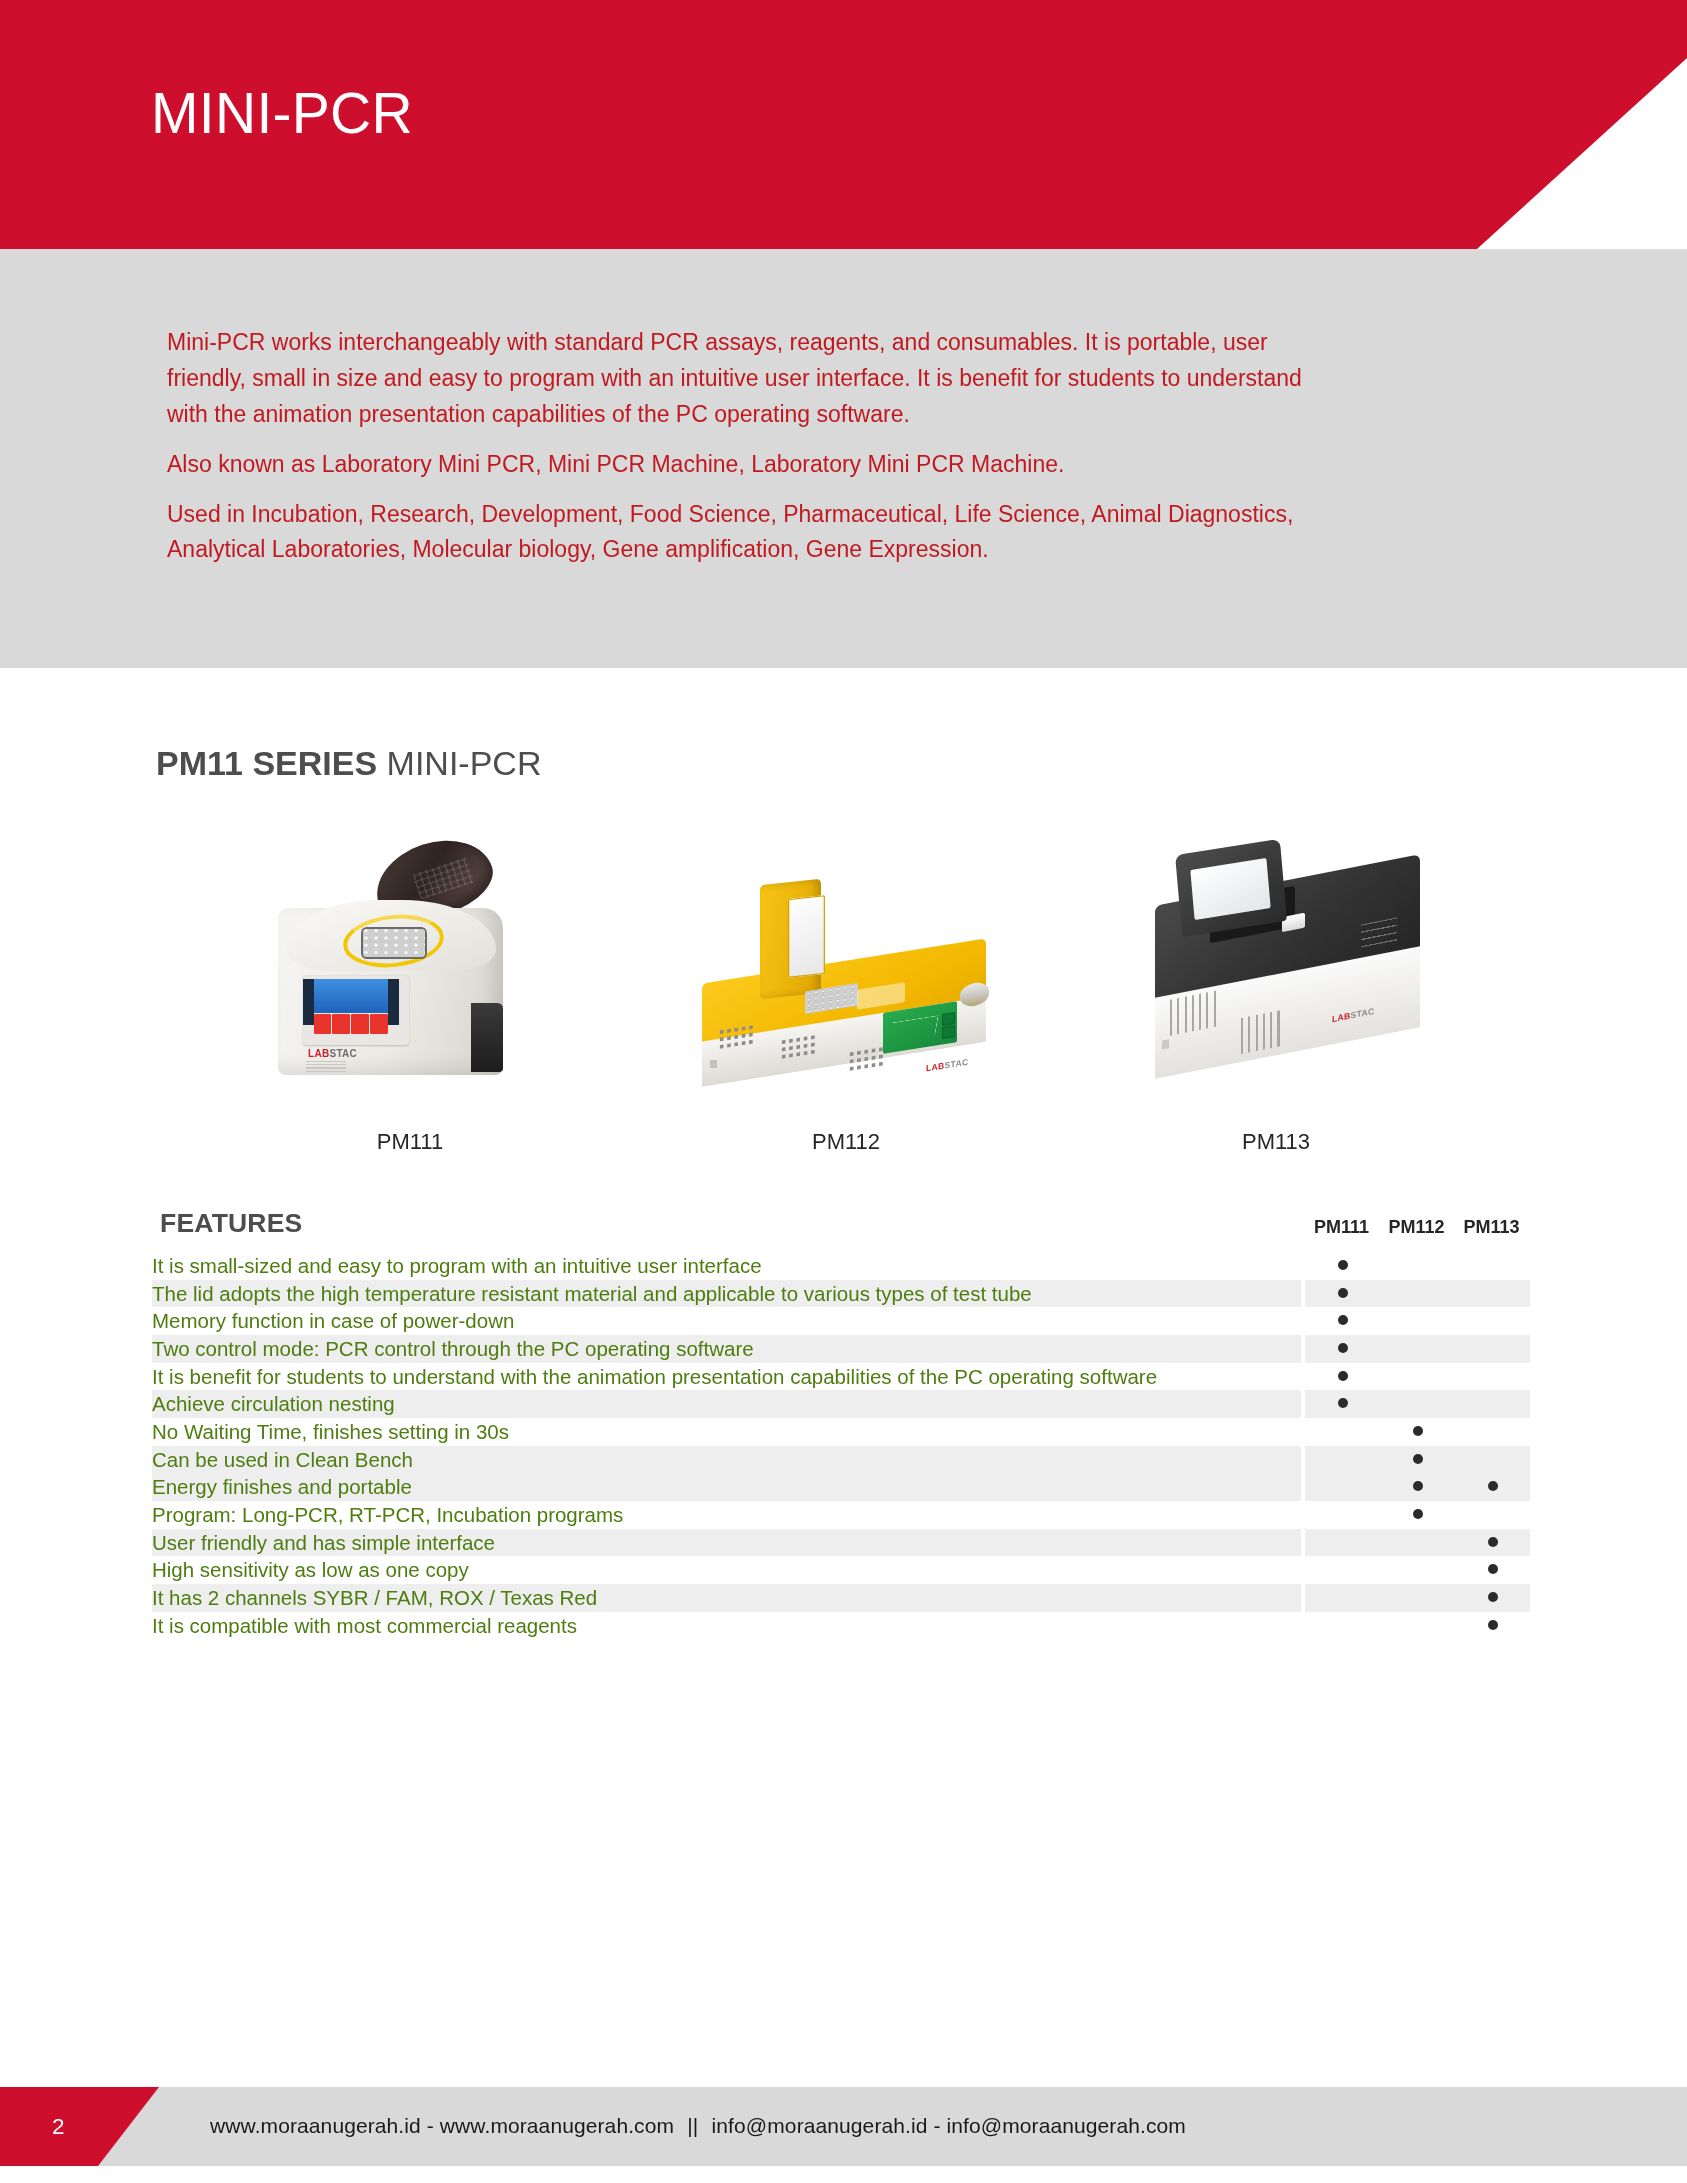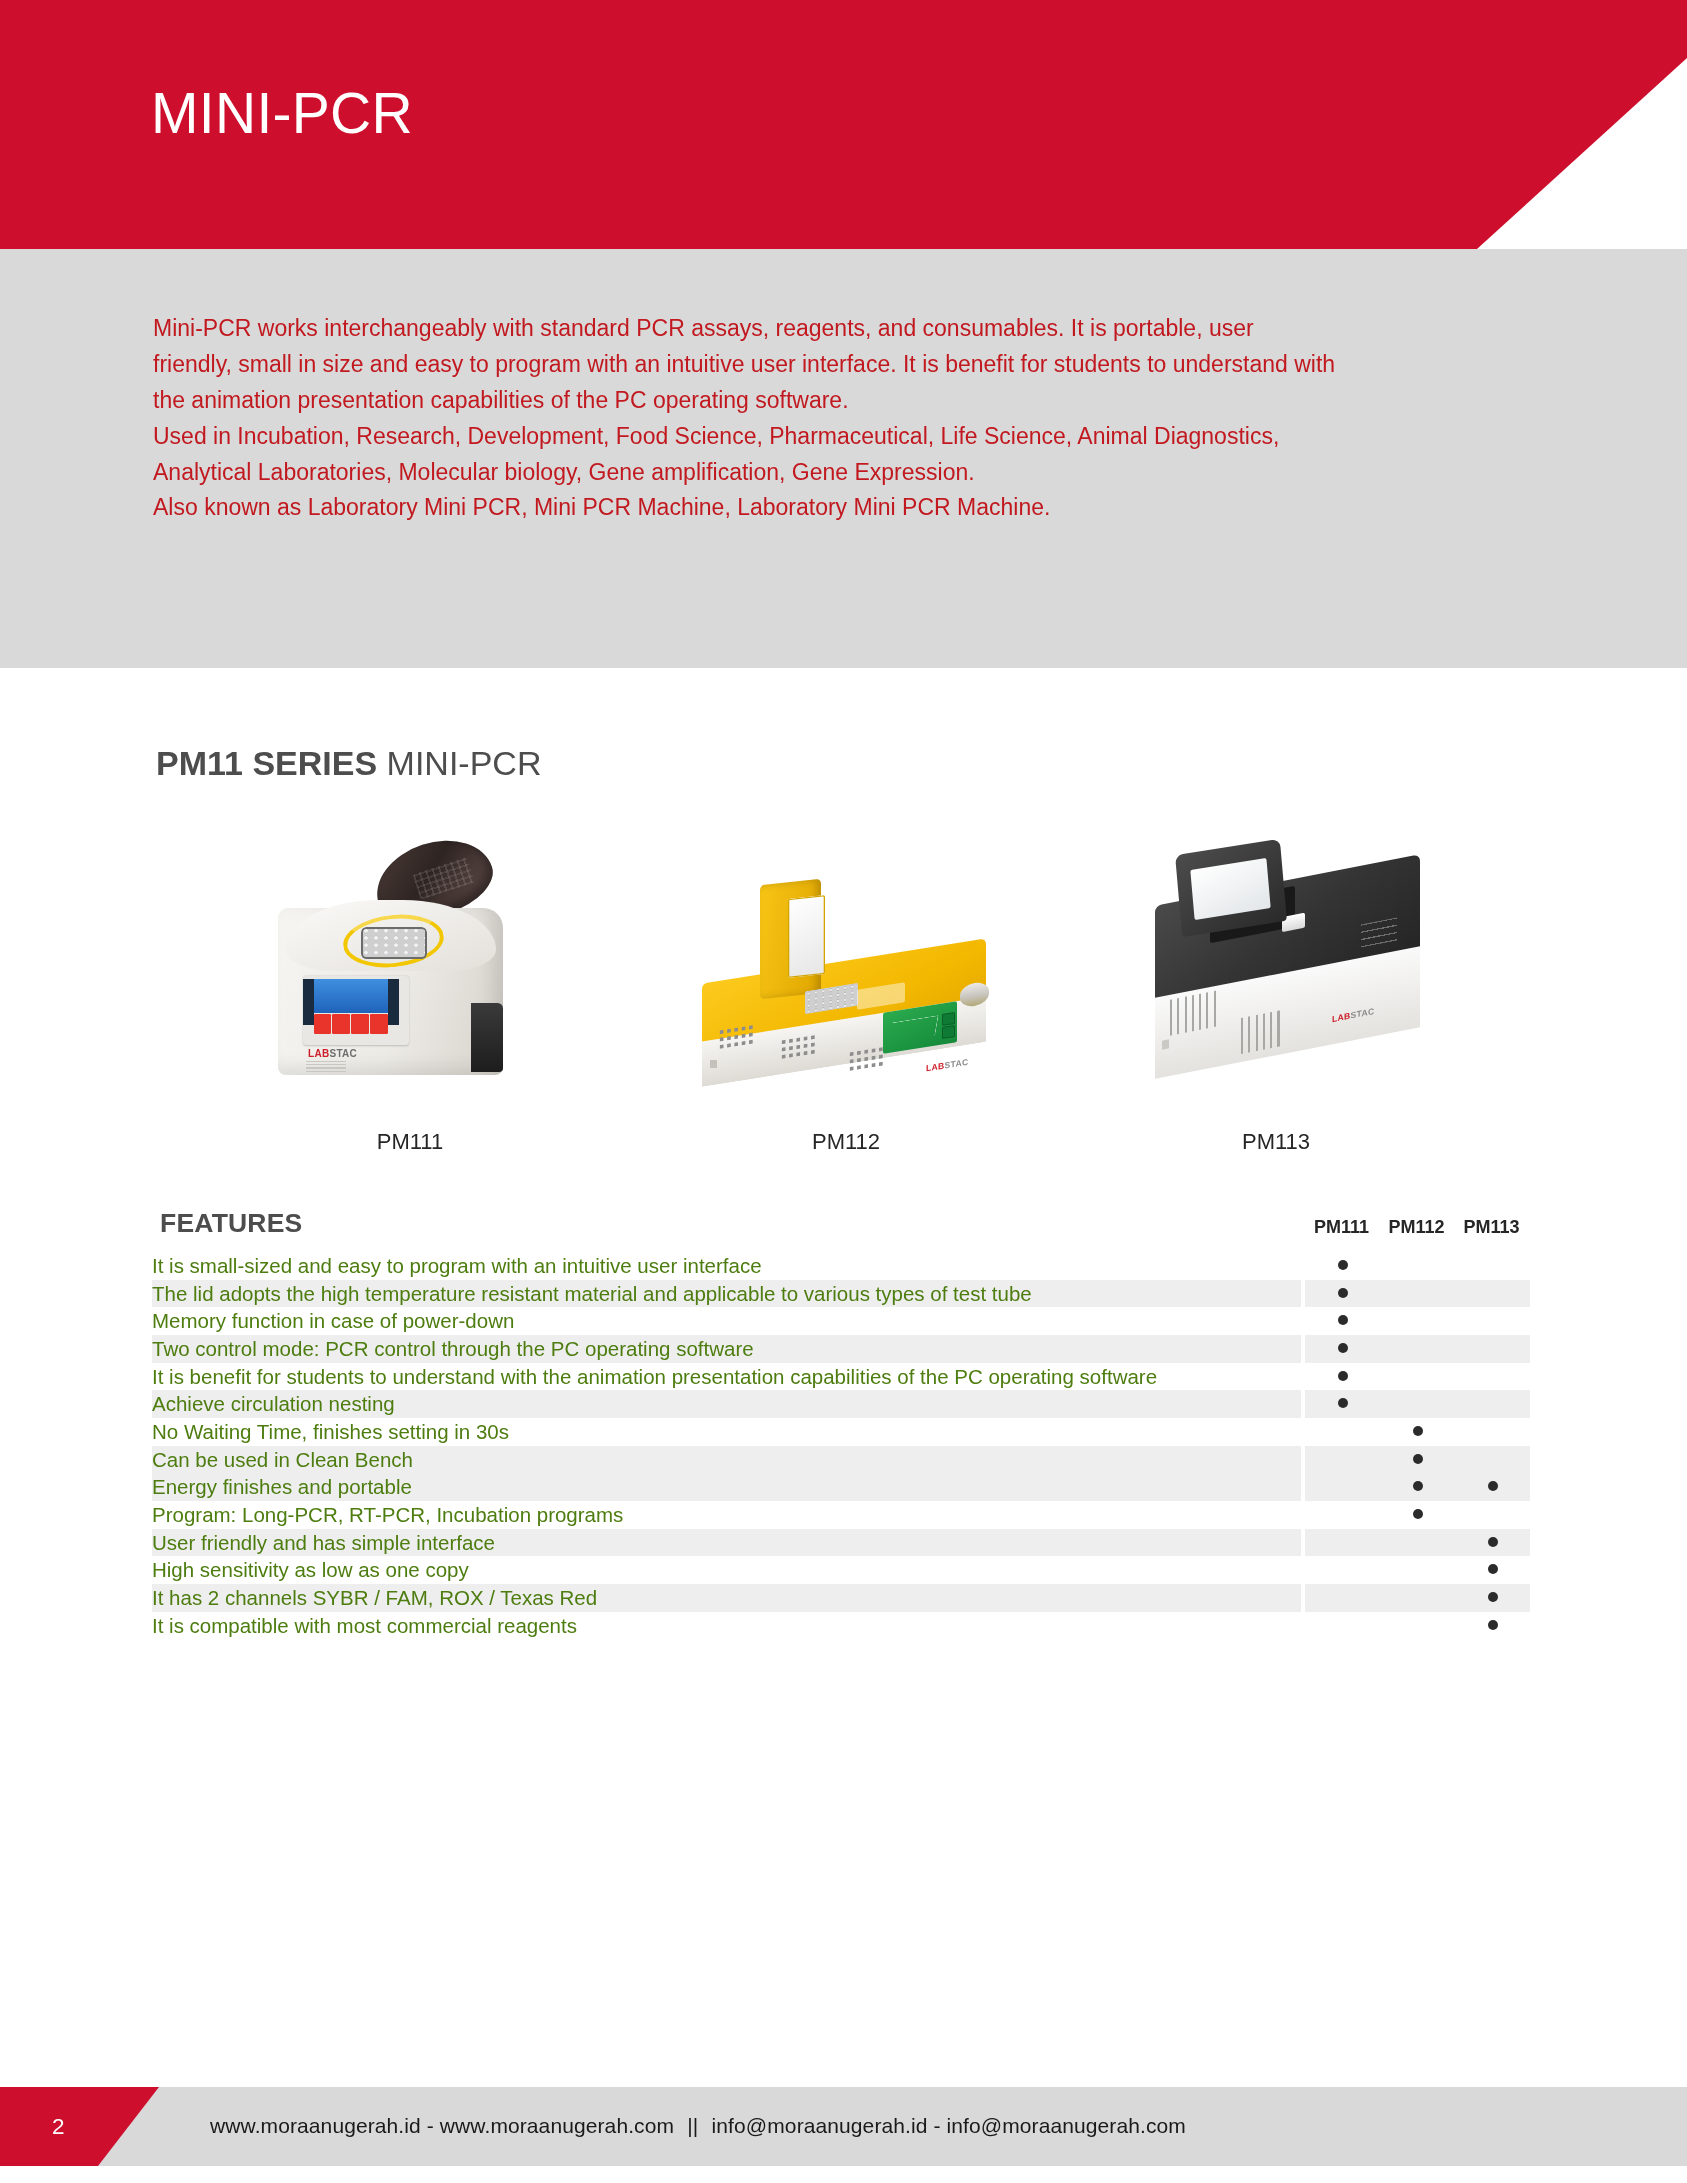--- a/index.html
+++ b/index.html
@@ -25,21 +25,21 @@
 
   
   .intro-band {
     position: absolute; left: 0; top: 249px; width: 1687px; height: 419px;
     background: #d9d9d9;
   }
   .intro-text {
     position: absolute; left: 153px; top: 311px; width: 1184px;
     color: #c1191f; font-size: 23px; line-height: 1.56; font-weight: 400;
   }
-  .intro-text p { margin: 0; }
+  .intro-text p { margin: 14px; }
 
   
   .series-heading {
     position: absolute; left: 156px; top: 744px;
     font-size: 34px; color: #4d4d4d; white-space: nowrap;
   }
   .series-heading .bold { font-weight: bold; }
   .series-heading .light { font-weight: 400; }
 
   
@@ -304,22 +304,22 @@
 <body>
 
 <div class="page">
 
   <div class="header-band"></div>
   <div class="header-title">MINI-PCR</div>
 
   <div class="intro-band"></div>
   <div class="intro-text">
     <p>Mini-PCR works interchangeably with standard PCR assays, reagents, and consumables. It is portable, user friendly, small in size and easy to program with an intuitive user interface. It is benefit for students to understand with the animation presentation capabilities of the PC operating software.</p>
+    <p>Also known as Laboratory Mini PCR, Mini PCR Machine, Laboratory Mini PCR Machine.</p>
     <p>Used in Incubation, Research, Development, Food Science, Pharmaceutical, Life Science, Animal Diagnostics, Analytical Laboratories, Molecular biology, Gene amplification, Gene Expression.</p>
-    <p>Also known as Laboratory Mini PCR, Mini PCR Machine, Laboratory Mini PCR Machine.</p>
   </div>
 
   <div class="series-heading">
     <span class="bold">PM11 SERIES</span>
     <span class="light">MINI-PCR</span>
   </div>
 
   <div class="products">
 
     <div class="prod prod-1">

